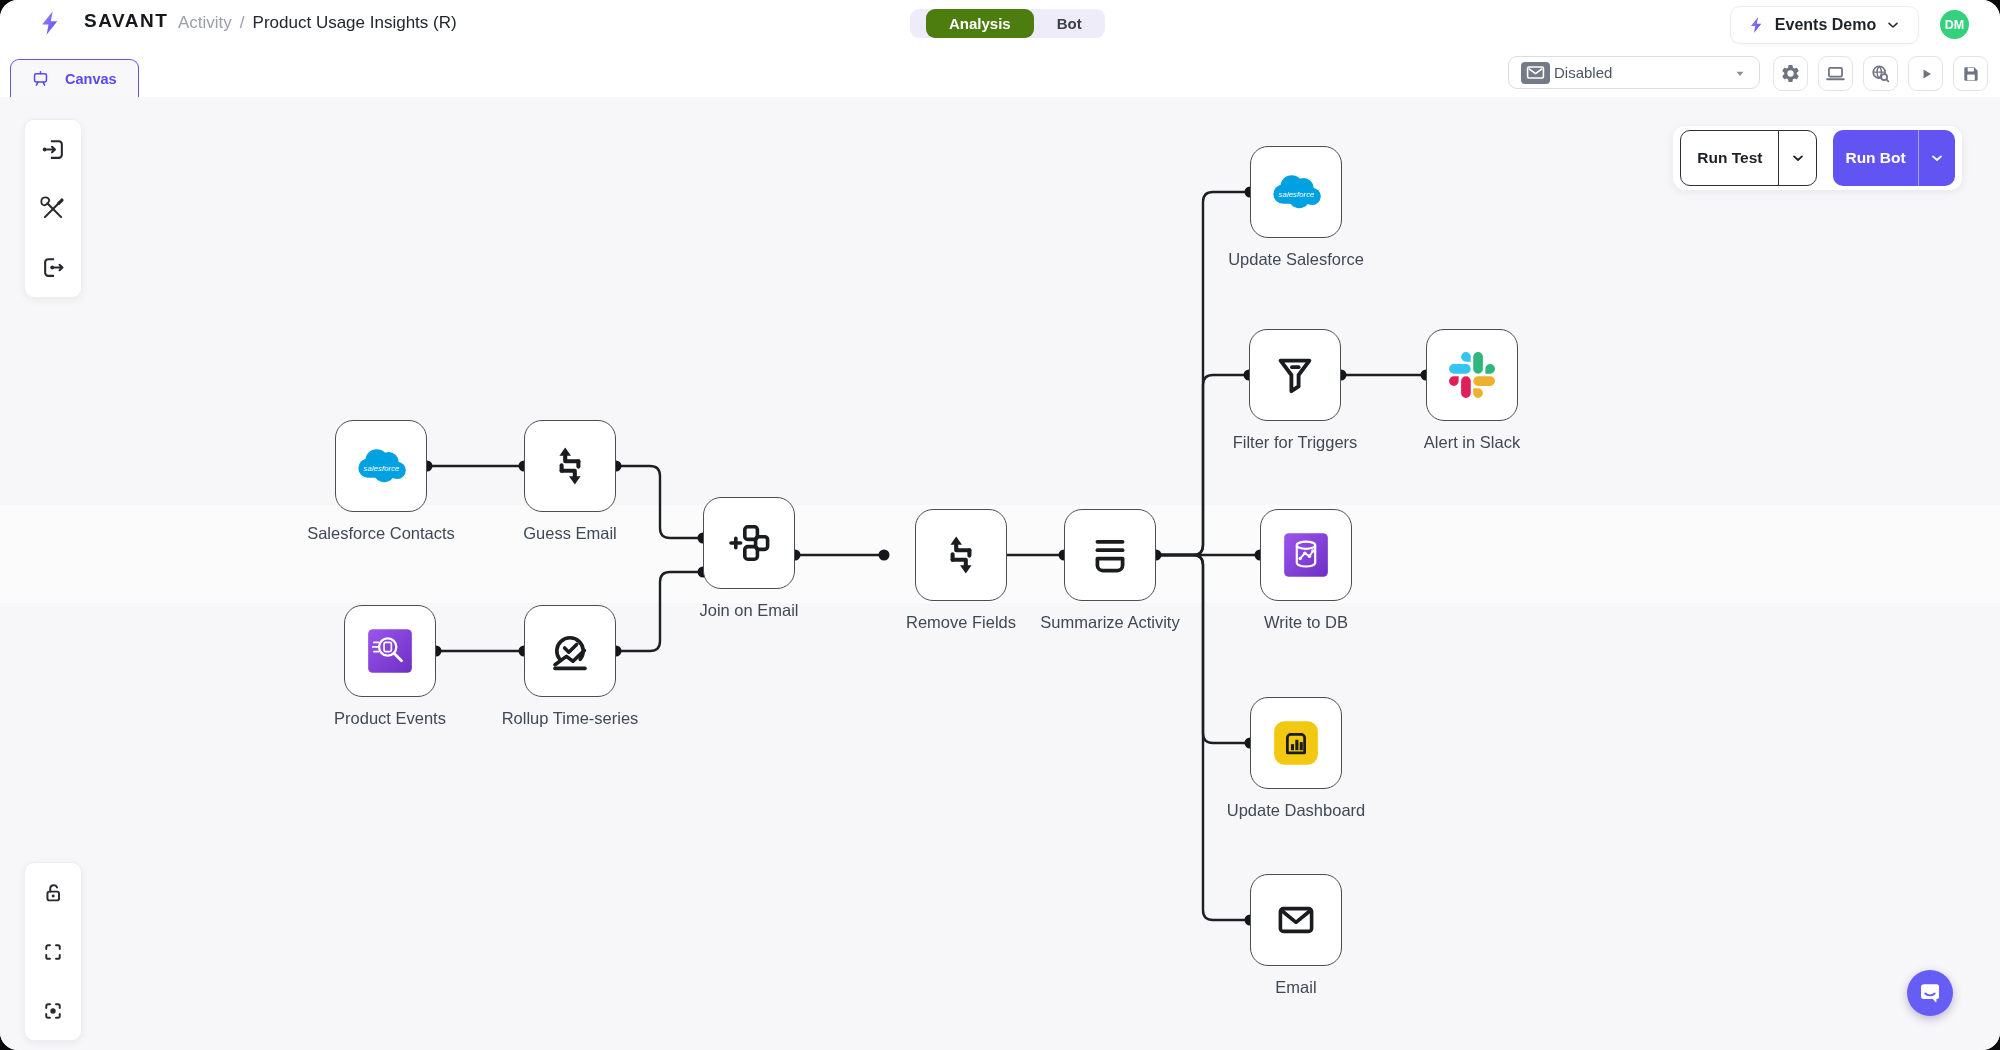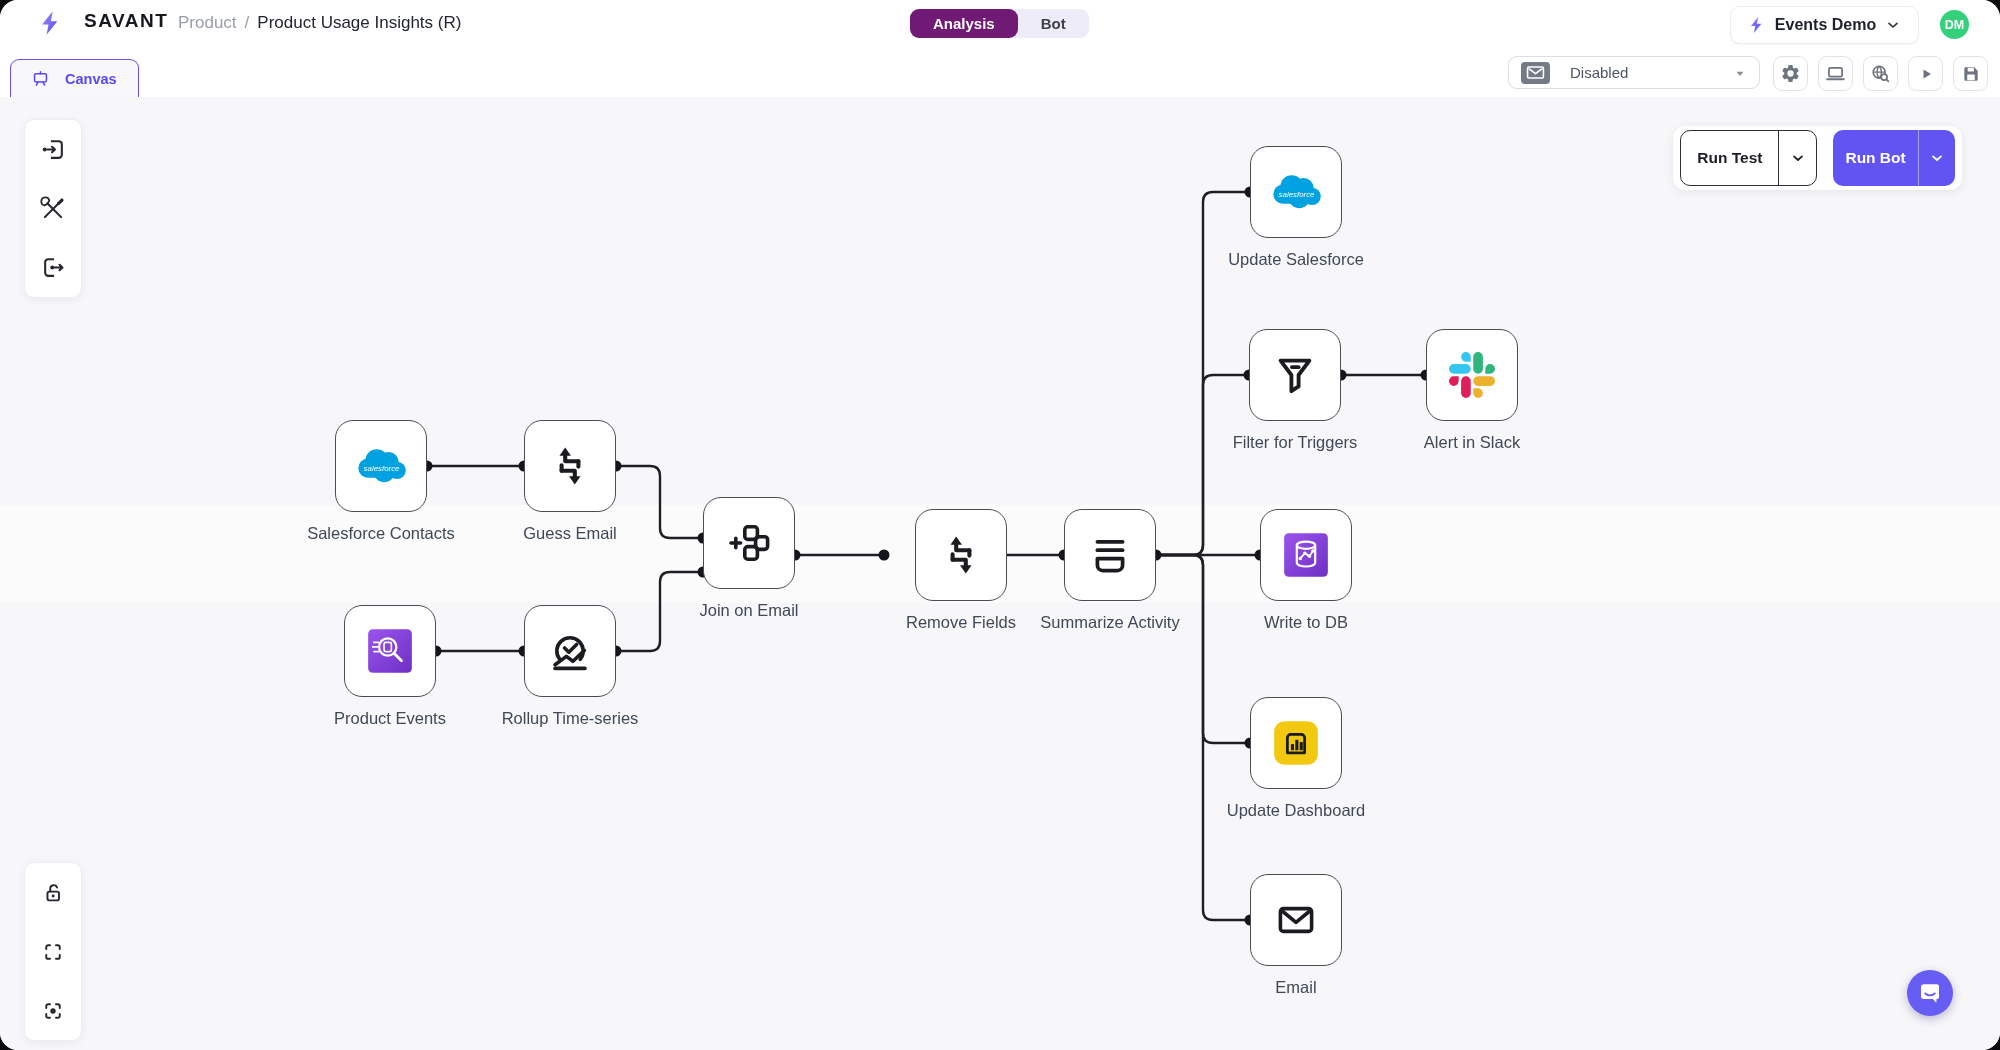--- a/index.html
+++ b/index.html
@@ -8,29 +8,29 @@
   
   .header{position:absolute;left:0;top:0;width:2000px;height:47px;background:#fff;border-bottom:1px solid #e9e9ee;}
   .brand{position:absolute;left:38px;top:10px;display:flex;align-items:flex-start;gap:20px;}
   .brand-name{font-size:19px;font-weight:700;letter-spacing:1.5px;color:#15181d;}
   .breadcrumb{position:absolute;left:178px;top:13px;font-size:17px;display:flex;gap:8px;align-items:center;}
   .bc-section{color:#9aa0a8;}
   .bc-sep{color:#9aa0a8;}
   .bc-current{color:#22262e;font-weight:500;}
   .mode-toggle{position:absolute;left:910px;top:9px;height:29px;background:#efecfa;border-radius:9px;display:flex;align-items:stretch;}
   .mode-seg{display:flex;align-items:center;padding:0 23px;font-size:15px;font-weight:600;border-radius:9px;cursor:pointer;}
-  .mode-seg.active{background:#701a75;color:#fff;}
+  .mode-seg.active{background:#4d7c0f;color:#fff;margin-left:16px;}
   .mode-seg.inactive{color:#3c4047;}
   .workspace-btn{position:absolute;left:1730px;top:6px;width:187px;height:36px;background:#fff;border:1px solid #ebebf1;border-radius:10px;display:flex;align-items:center;justify-content:center;gap:9px;font-size:16px;font-weight:600;color:#1d2128;box-shadow:0 1px 2px rgba(20,20,40,.04);}
   .avatar{position:absolute;left:1940px;top:10px;width:29px;height:29px;border-radius:50%;background:#35d07b;color:#fff;font-size:12.5px;font-weight:700;display:flex;align-items:center;justify-content:center;}
 
   
   .toolbar{position:absolute;left:0;top:47px;width:2000px;height:50px;background:#fff;border-bottom:2.5px solid #5b4cf0;}
   .canvas-tab{position:absolute;left:10px;bottom:0;height:37px;padding:0 21px;display:flex;align-items:center;gap:16px;background:#f8f8fb;border:1.6px solid #6453f3;border-bottom:none;border-radius:9px 9px 0 0;color:#5a48f2;font-size:14.5px;font-weight:600;cursor:pointer;}
-  .status-dd{position:absolute;left:1508px;top:9px;width:252px;height:33px;background:#fff;border:1px solid #dcdce3;border-radius:9px;display:flex;align-items:center;gap:20px;padding:0 12px;box-sizing:border-box;cursor:pointer;}
+  .status-dd{position:absolute;left:1508px;top:9px;width:252px;height:33px;background:#fff;border:1px solid #dcdce3;border-radius:9px;display:flex;align-items:center;gap:4px;padding:0 12px;box-sizing:border-box;cursor:pointer;}
   .status-chip{width:29px;height:22px;background:#757b86;border-radius:4px;display:flex;align-items:center;justify-content:center;}
   .status-text{flex:1;font-size:15px;color:#4b5563;font-weight:500;}
   .tool-btn{position:absolute;top:9px;width:33px;height:33px;background:#fff;border:1px solid #e2e2e9;border-radius:9px;display:flex;align-items:center;justify-content:center;cursor:pointer;}
 
   
   .canvas{position:absolute;left:0;top:97px;width:2000px;height:953px;background:#f7f7f9;}
   .row-band{position:absolute;left:0;top:408px;width:2000px;height:98px;background:rgba(255,255,255,.55);}
   .edges{position:absolute;left:0;top:0;}
 
   .float-panel{position:absolute;background:#fff;border:1px solid #ededf2;border-radius:10px;box-shadow:0 2px 8px rgba(25,25,50,.06);display:flex;flex-direction:column;align-items:center;}
@@ -70,21 +70,21 @@
   </svg>
 
   <div class="header">
     <div class="brand">
       <svg width="26" height="26" viewBox="0 0 24 24">
         <path d="M13.6 1.2 L3.8 13.4 h5.9 L7.9 22.8 l9.9-12.5 h-6 z" fill="url(#boltGrad)"></path>
       </svg>
       <span class="brand-name">SAVANT</span>
     </div>
     <div class="breadcrumb">
-      <span class="bc-section">Product</span>
+      <span class="bc-section">Activity</span>
       <span class="bc-sep">/</span>
       <span class="bc-current">Product Usage Insights (R)</span>
     </div>
     <div class="mode-toggle">
       <div class="mode-seg active">Analysis</div>
       <div class="mode-seg inactive">Bot</div>
     </div>
     <div class="workspace-btn">
       <svg width="18" height="18" viewBox="0 0 24 24">
         <path d="M13.6 1.2 L3.8 13.4 h5.9 L7.9 22.8 l9.9-12.5 h-6 z" fill="url(#boltGrad)"></path>

